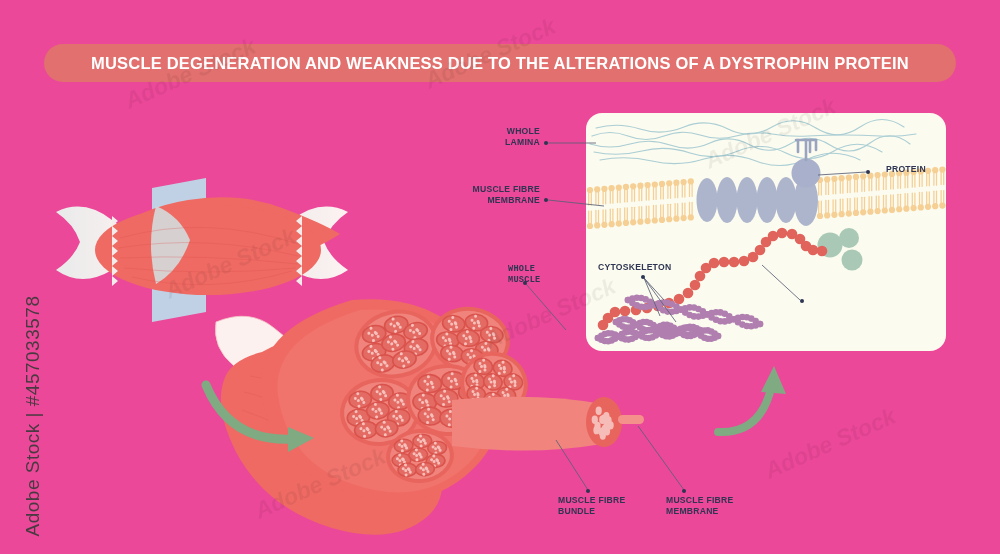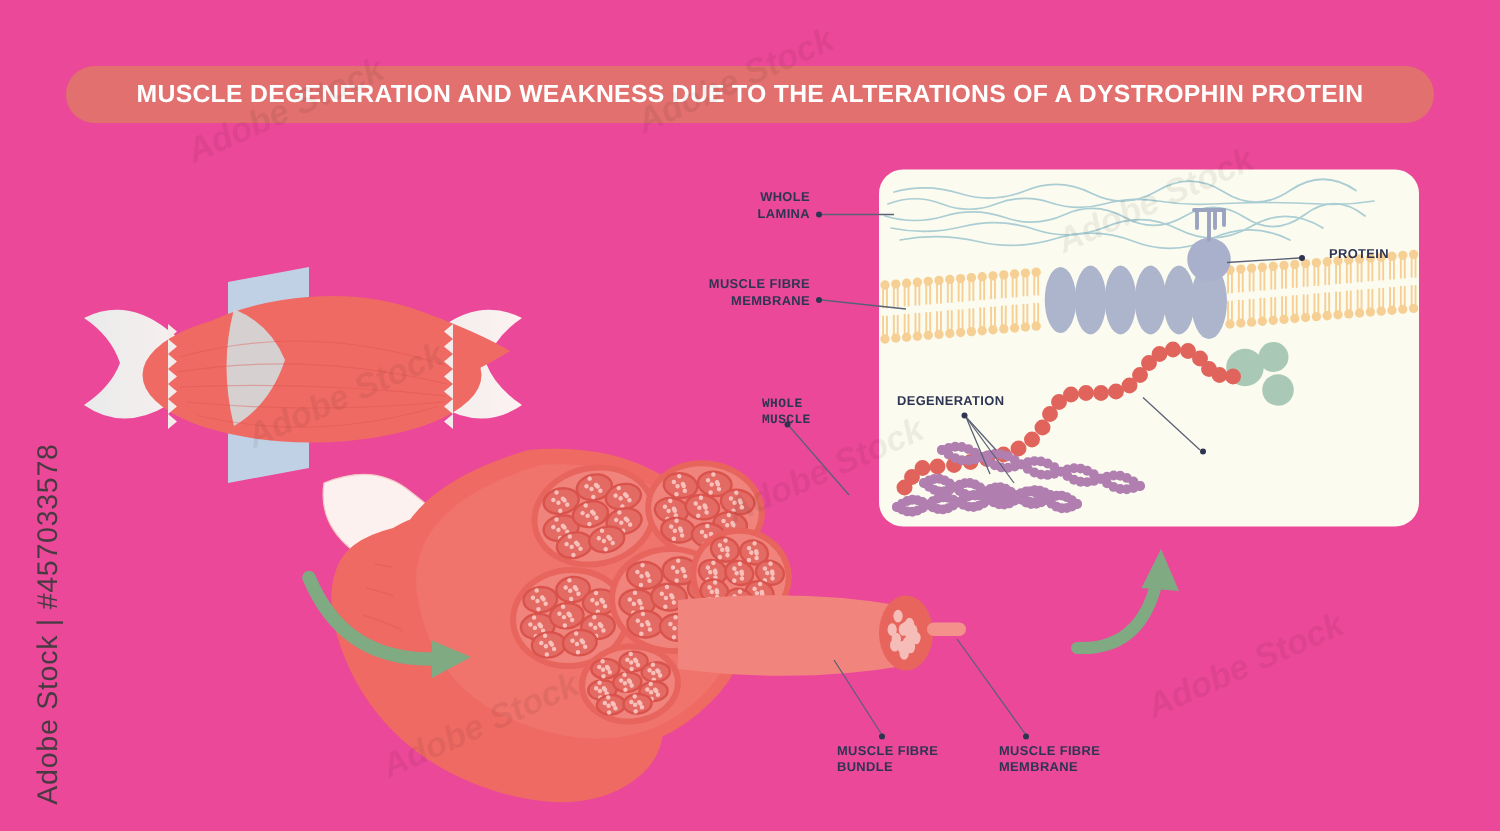--- a/index.html
+++ b/index.html
@@ -1078,21 +1078,21 @@
   </svg>
 
   <div class="lbl r" style="left:440px;top:126px;width:100px;">WHOLE
 LAMINA</div>
 
   <div class="lbl r" style="left:420px;top:184px;width:120px;">MUSCLE FIBRE
 MEMBRANE</div>
 
   <div class="lbl" style="left:876px;top:164px;padding-left:10px;">PROTEIN</div>
 
-  <div class="lbl" style="left:598px;top:262px;">DEGENERATION</div>
+  <div class="lbl" style="left:598px;top:262px;">CYTOSKELETON</div>
 
 
   <div class="lbl" style="left:508px;top:264px;font-family:Liberation Mono, monospace;">WHOLE
 MUSCLE</div>
 
   <div class="lbl" style="left:558px;top:495px;">MUSCLE FIBRE
 BUNDLE</div>
 
   <div class="lbl" style="left:666px;top:495px;">MUSCLE FIBRE
 MEMBRANE</div>

